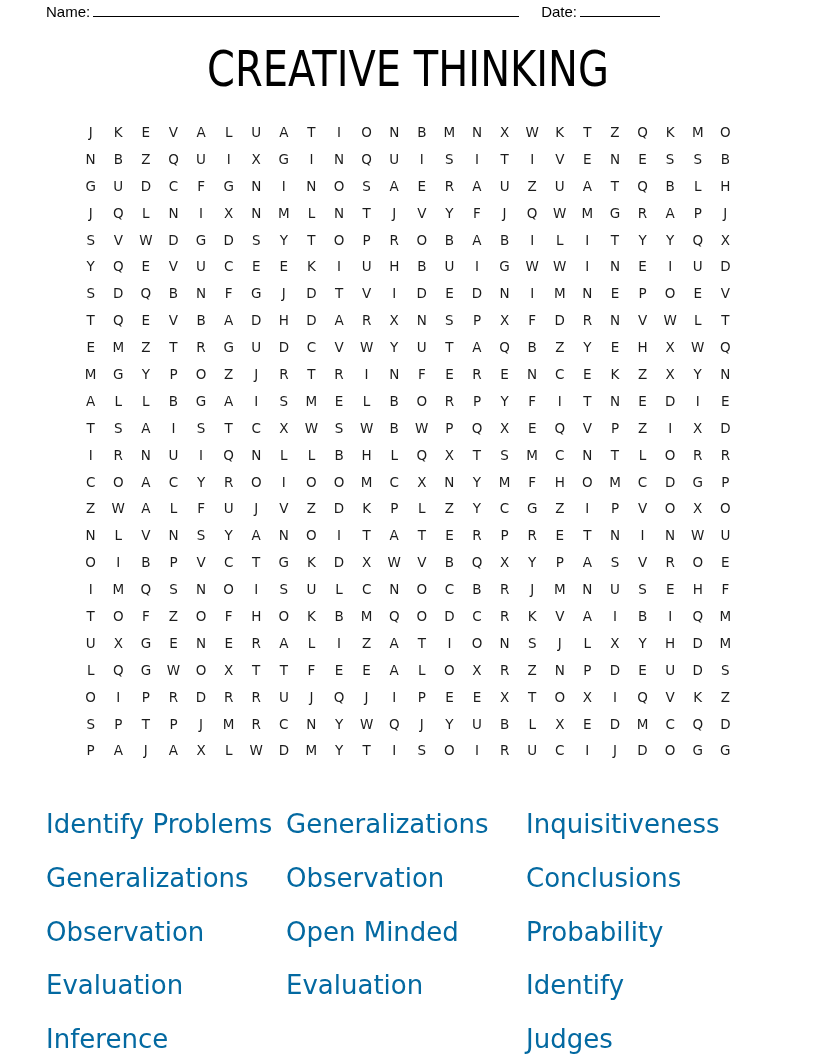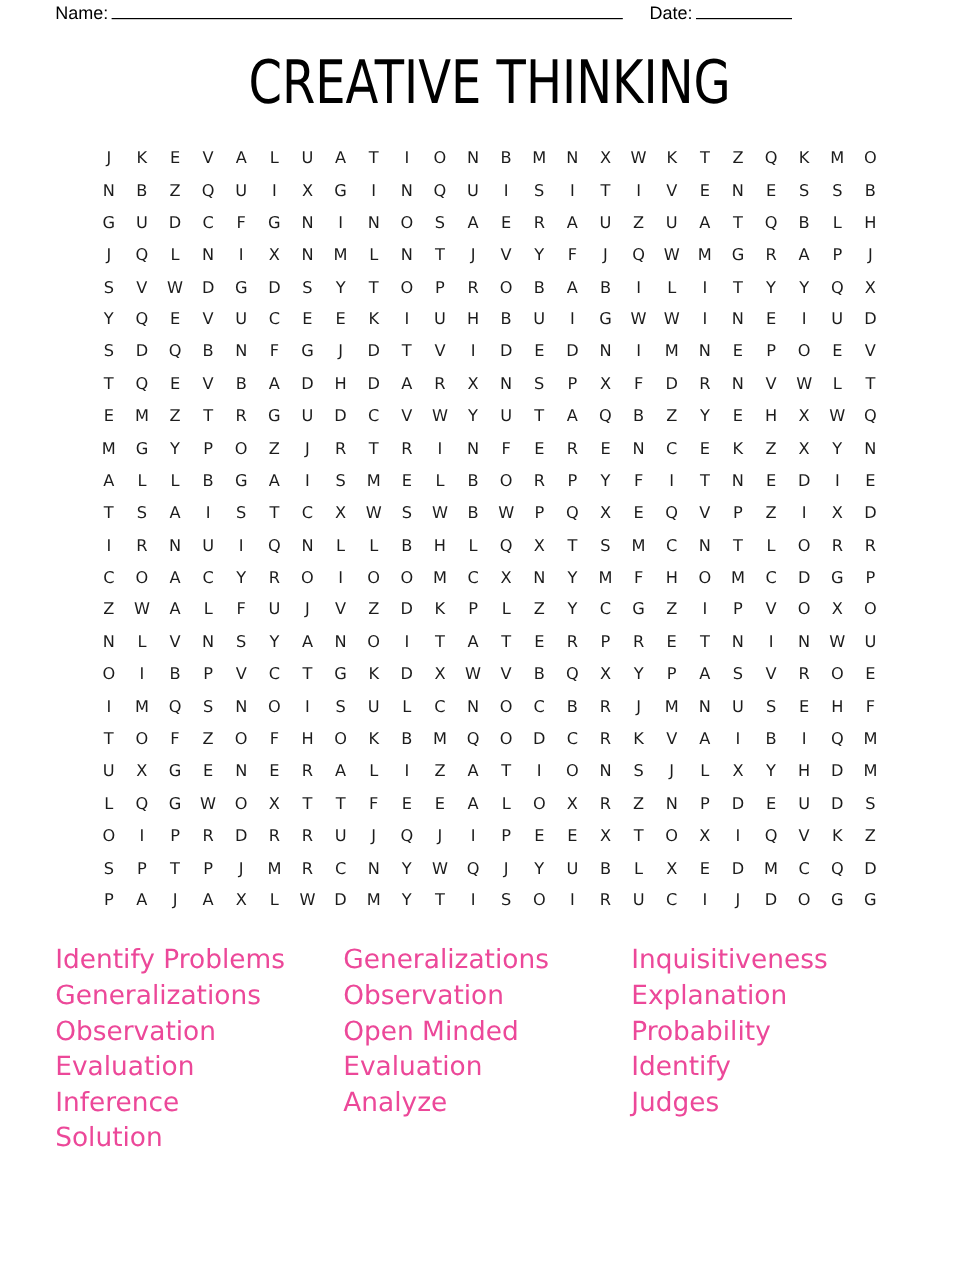--- a/index.html
+++ b/index.html
@@ -88,24 +88,25 @@
   }
   .word-col {
     display: flex;
     flex-direction: column;
   }
   .word-col.col-1 { width: 240px; }
   .word-col.col-2 { width: 240px; }
   .word-col.col-3 { width: 240px; }
   .word-item {
     font-family: "DejaVu Sans", sans-serif;
-    font-size: 22px;
+    font-size: 26px;
     line-height: 29.6px;
-    color: #ec4899;
+    color: #0369a1;
     white-space: nowrap;
+    margin-top: 24px;
   }
 </style>
 </head>
 <body>
 
 <div class="header-row">
   <span class="field-label">Name:</span>
   <span class="rule rule-name"></span>
   <span class="spacer-gap"></span>
   <span class="field-label">Date:</span>
@@ -702,22 +703,21 @@
       <div class="word-item">Observation</div>
       <div class="word-item">Evaluation</div>
       <div class="word-item">Inference</div>
       <div class="word-item">Solution</div>
     </div>
     <div class="word-col col-2">
       <div class="word-item">Generalizations</div>
       <div class="word-item">Observation</div>
       <div class="word-item">Open Minded</div>
       <div class="word-item">Evaluation</div>
-      <div class="word-item">Analyze</div>
     </div>
     <div class="word-col col-3">
       <div class="word-item">Inquisitiveness</div>
-      <div class="word-item">Explanation</div>
+      <div class="word-item">Conclusions</div>
       <div class="word-item">Probability</div>
       <div class="word-item">Identify</div>
       <div class="word-item">Judges</div>
     </div>
   </div>
 
 </body></html>

